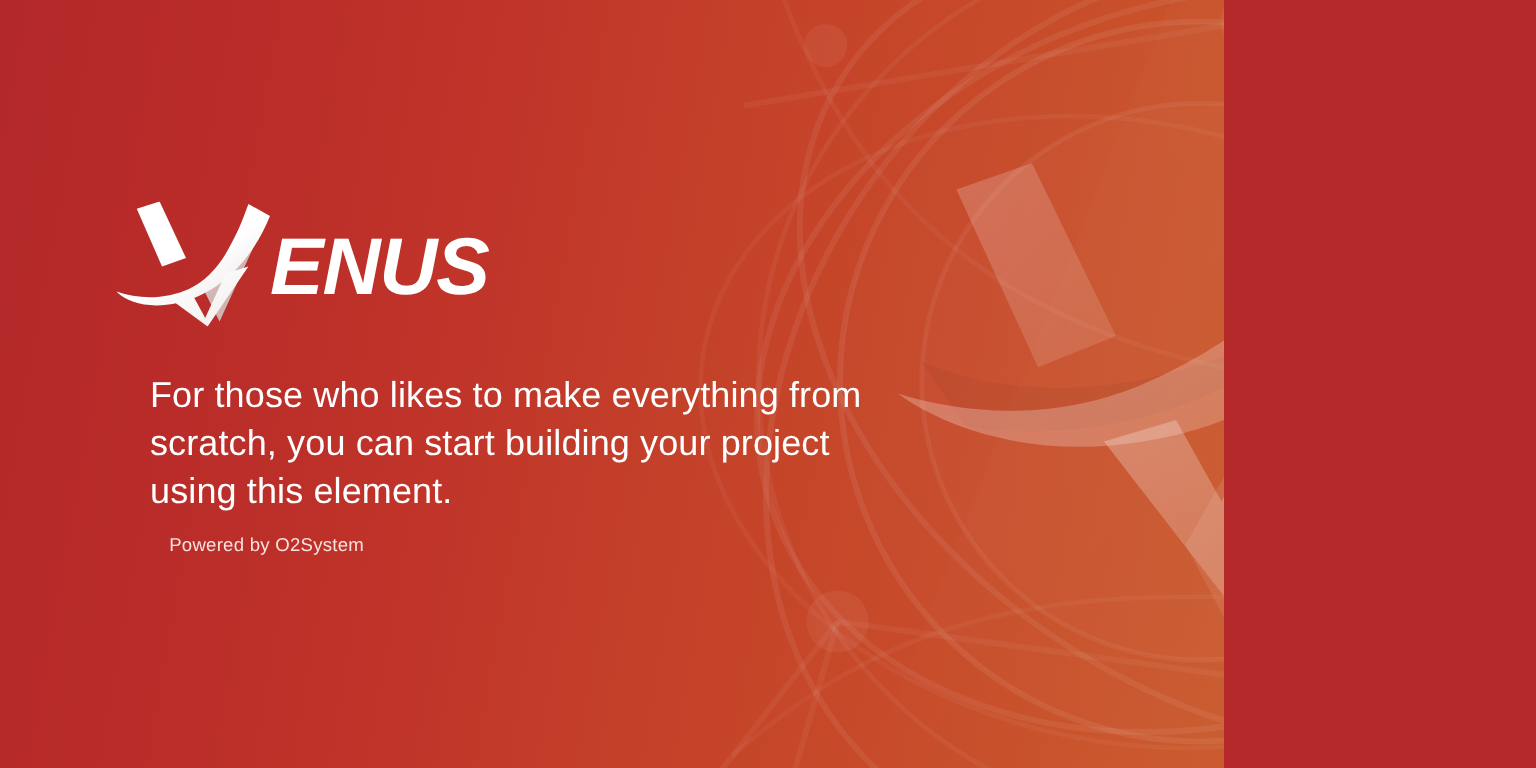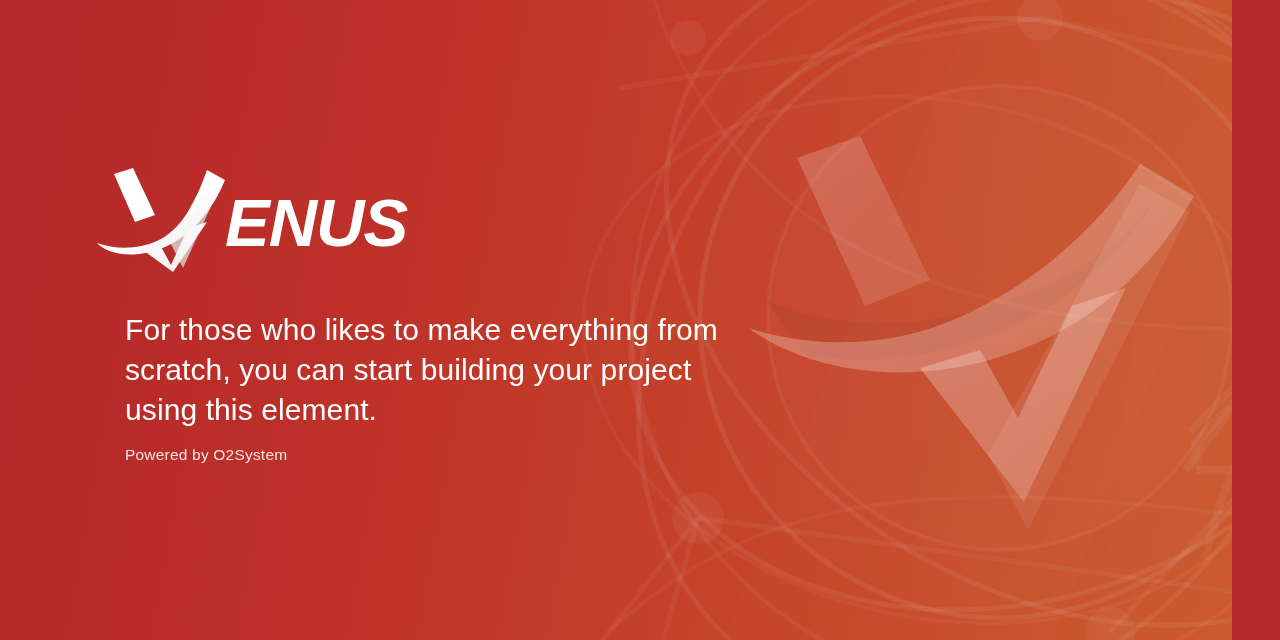--- a/index.html
+++ b/index.html
@@ -7,21 +7,21 @@
 
   html, body {
     width:1280px;
     height:640px;
     overflow:hidden;
     background:#b5292a;
   }
 
   #stage {
     position:relative;
-    width:1232px;
+    width:1020px;
     height:640px;
     overflow:hidden;
     font-family:"Liberation Sans", sans-serif;
     background:linear-gradient(100deg,
         #b3282a 0%,
         #b92c29 18%,
         #c03429 38%,
         #c44129 56%,
         #c74a2a 74%,
         #c9532b 88%,
@@ -91,21 +91,21 @@
     width:600px;
     color:#ffffff;
     font-size:30px;
     font-weight:normal;
     line-height:40px;
     letter-spacing:0.1px;
   }
 
   #powered-by {
     position:absolute;
-    left:0;
+    left:16px;
     top:444px;
     color:#f7e2df;
     font-size:15.5px;
     font-weight:normal;
     letter-spacing:0.2px;
     line-height:22px;
   }
 </style>
 </head>
 <body>

